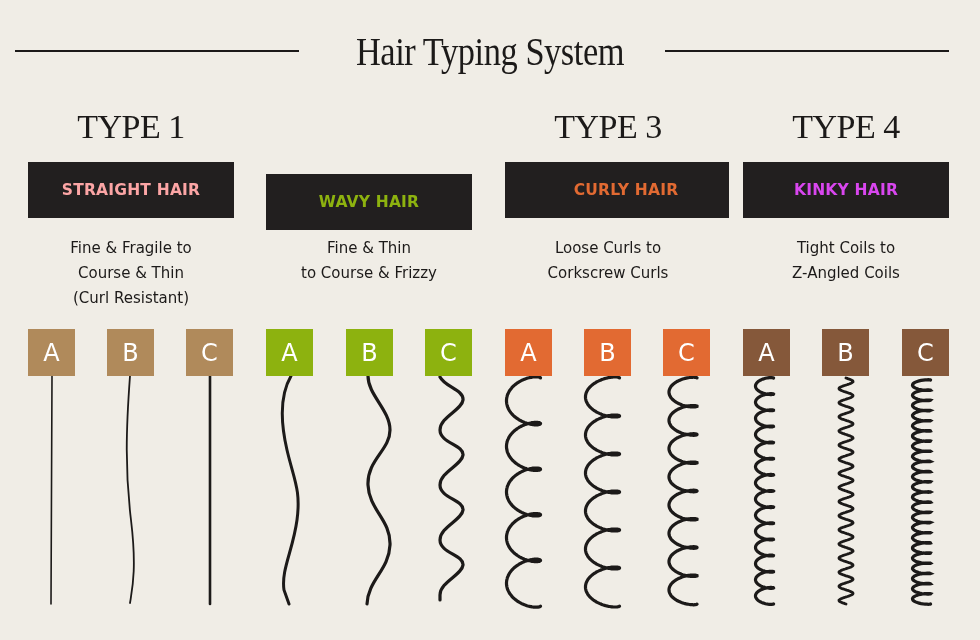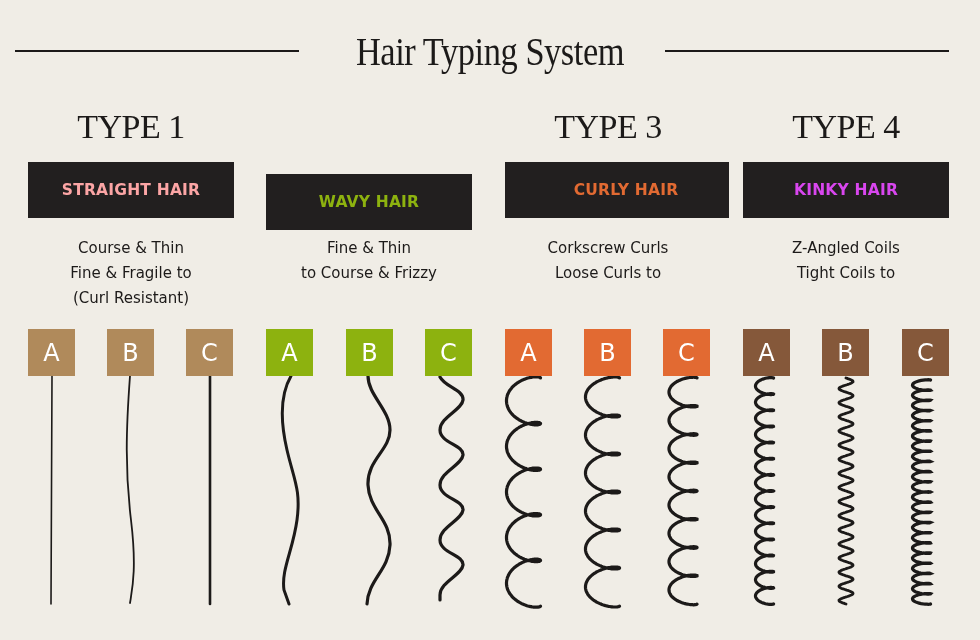--- a/index.html
+++ b/index.html
@@ -24,49 +24,49 @@
   <div class="rule left"></div>
   <div class="title">Hair Typing System</div>
   <div class="rule right" style="left:665px;width:284px;"></div>
 </div>
 <div class="rule" style="position:absolute;top:50px;left:15px;width:284px;"></div>
 
 <div class="col" style="left:28px;">
   <div class="type-head">TYPE 1</div>
   <div class="label-box" style="color:#fca5a5;">STRAIGHT HAIR</div>
   <div class="desc">
+    <span>Fine &amp; Fragile to</span>
     <span>Course &amp; Thin</span>
-    <span>Fine &amp; Fragile to</span>
     <span>(Curl Resistant)</span>
   </div>
 </div>
 
 <div class="col" style="left:266px;">
   <div class="label-box" style="color:#8db20f;margin-top:12px;">WAVY HAIR</div>
   <div class="desc">
     <span>Fine &amp; Thin</span>
     <span>to Course &amp; Frizzy</span>
   </div>
 </div>
 
 <div class="col" style="left:505px;text-decoration:underline;">
   <div class="type-head">TYPE 3</div>
   <div class="label-box" style="color:#e26a32;padding-left:18px;">CURLY HAIR</div>
   <div class="desc">
+    <span>Loose Curls to</span>
     <span>Corkscrew Curls</span>
-    <span>Loose Curls to</span>
   </div>
 </div>
 
 <div class="col" style="left:743px;">
   <div class="type-head">TYPE 4</div>
   <div class="label-box" style="color:#d946ef;">KINKY HAIR</div>
   <div class="desc">
+    <span>Tight Coils to</span>
     <span>Z-Angled Coils</span>
-    <span>Tight Coils to</span>
   </div>
 </div>
 
 <svg class="strands" viewBox="0 0 980 640">
   <g fill="none" stroke="#1c1a19" stroke-linecap="round">
 
     <path d="M52 376 L51 604" stroke-width="1.6"></path>
 
     <path d="M130 376 C126 430, 125 470, 131 520 S132 590, 130 603" stroke-width="1.8"></path>
 

